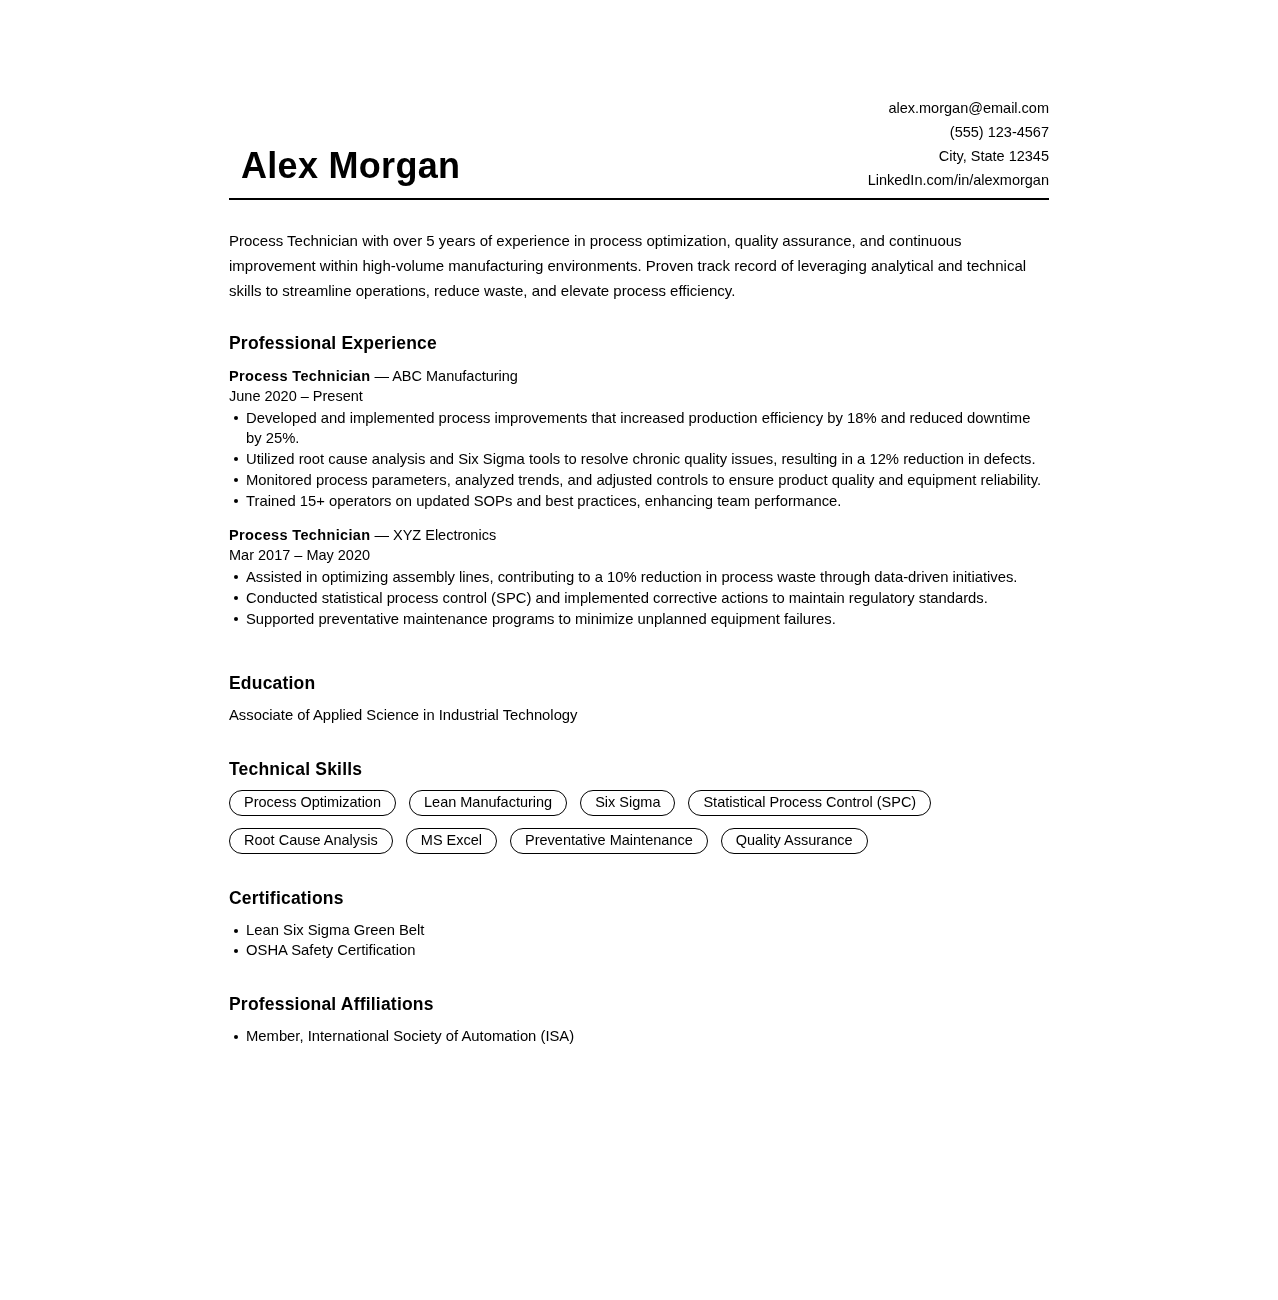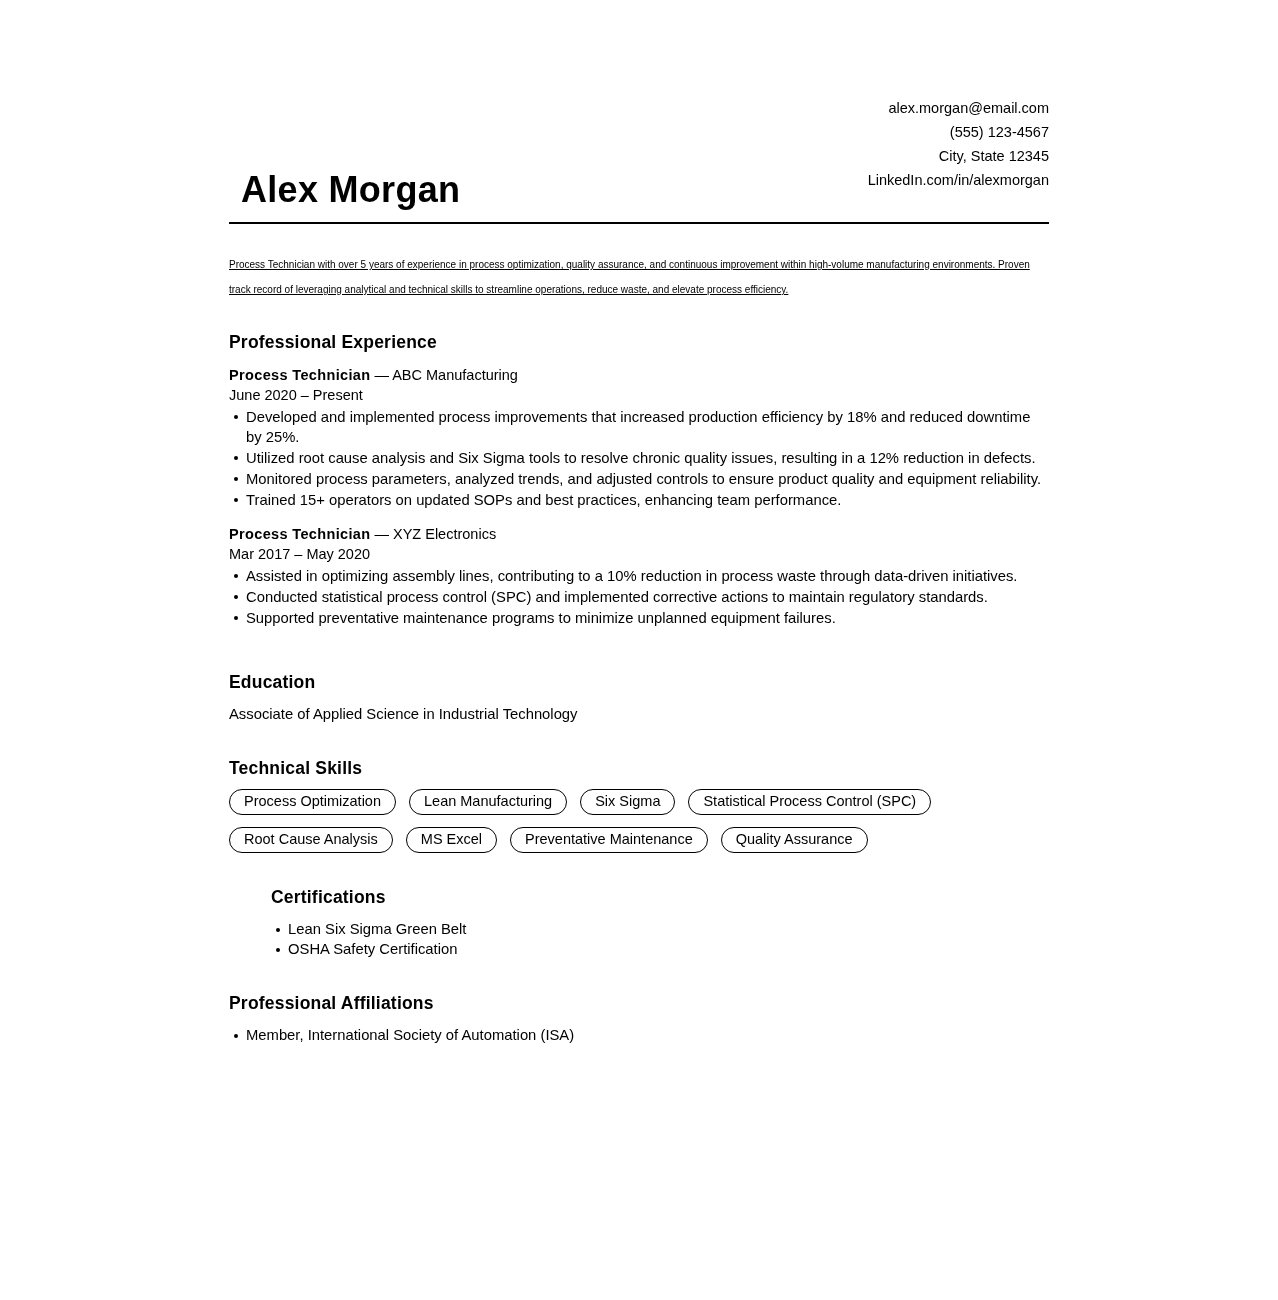--- a/index.html
+++ b/index.html
@@ -23,21 +23,21 @@
   .sheet {
     position: absolute;
     left: 229px;
     top: 0;
     width: 820px;
   }
 
   
   .header {
     position: relative;
-    padding-top: 112px;
+    padding-top: 88px;
     min-height: 112px;
   }
   .contact-block {
     position: absolute;
     right: 0;
     top: 96px;
     text-align: right;
     font-size: 14.5px;
     line-height: 24px;
     color: #000;
@@ -54,24 +54,23 @@
   .header-rule {
     margin-top: 14px;
     border: 0;
     border-top: 2px solid #000000;
     width: 100%;
   }
 
   
   .summary {
     margin-top: 28px;
-    font-size: 10px;
+    font-size: 15px;
     line-height: 25px;
     max-width: 815px;
-    text-decoration: underline;
   }
 
   
   .section { margin-top: 30px; }
   .section-title {
     font-size: 17.5px;
     font-weight: bold;
     letter-spacing: 0.2px;
     margin: 0 0 12px 0;
     line-height: 1.2;
@@ -140,21 +139,21 @@
     border: 1px solid #000000;
     border-radius: 999px;
     padding: 3px 14px 4px 14px;
     font-size: 14.5px;
     line-height: 17px;
     white-space: nowrap;
     background: #ffffff;
   }
 
   
-  .section.certs { margin-top: 34px; margin-left: 42px; }
+  .section.certs { margin-top: 34px; }
   .section.affil { margin-top: 34px; }
   .section.certs ul.bullets li,
   .section.affil ul.bullets li {
     font-size: 14.8px;
     line-height: 19px;
   }
   .section.edu { margin-top: 44px; }
   .section.skills { margin-top: 34px; }
 </style>
 </head>

